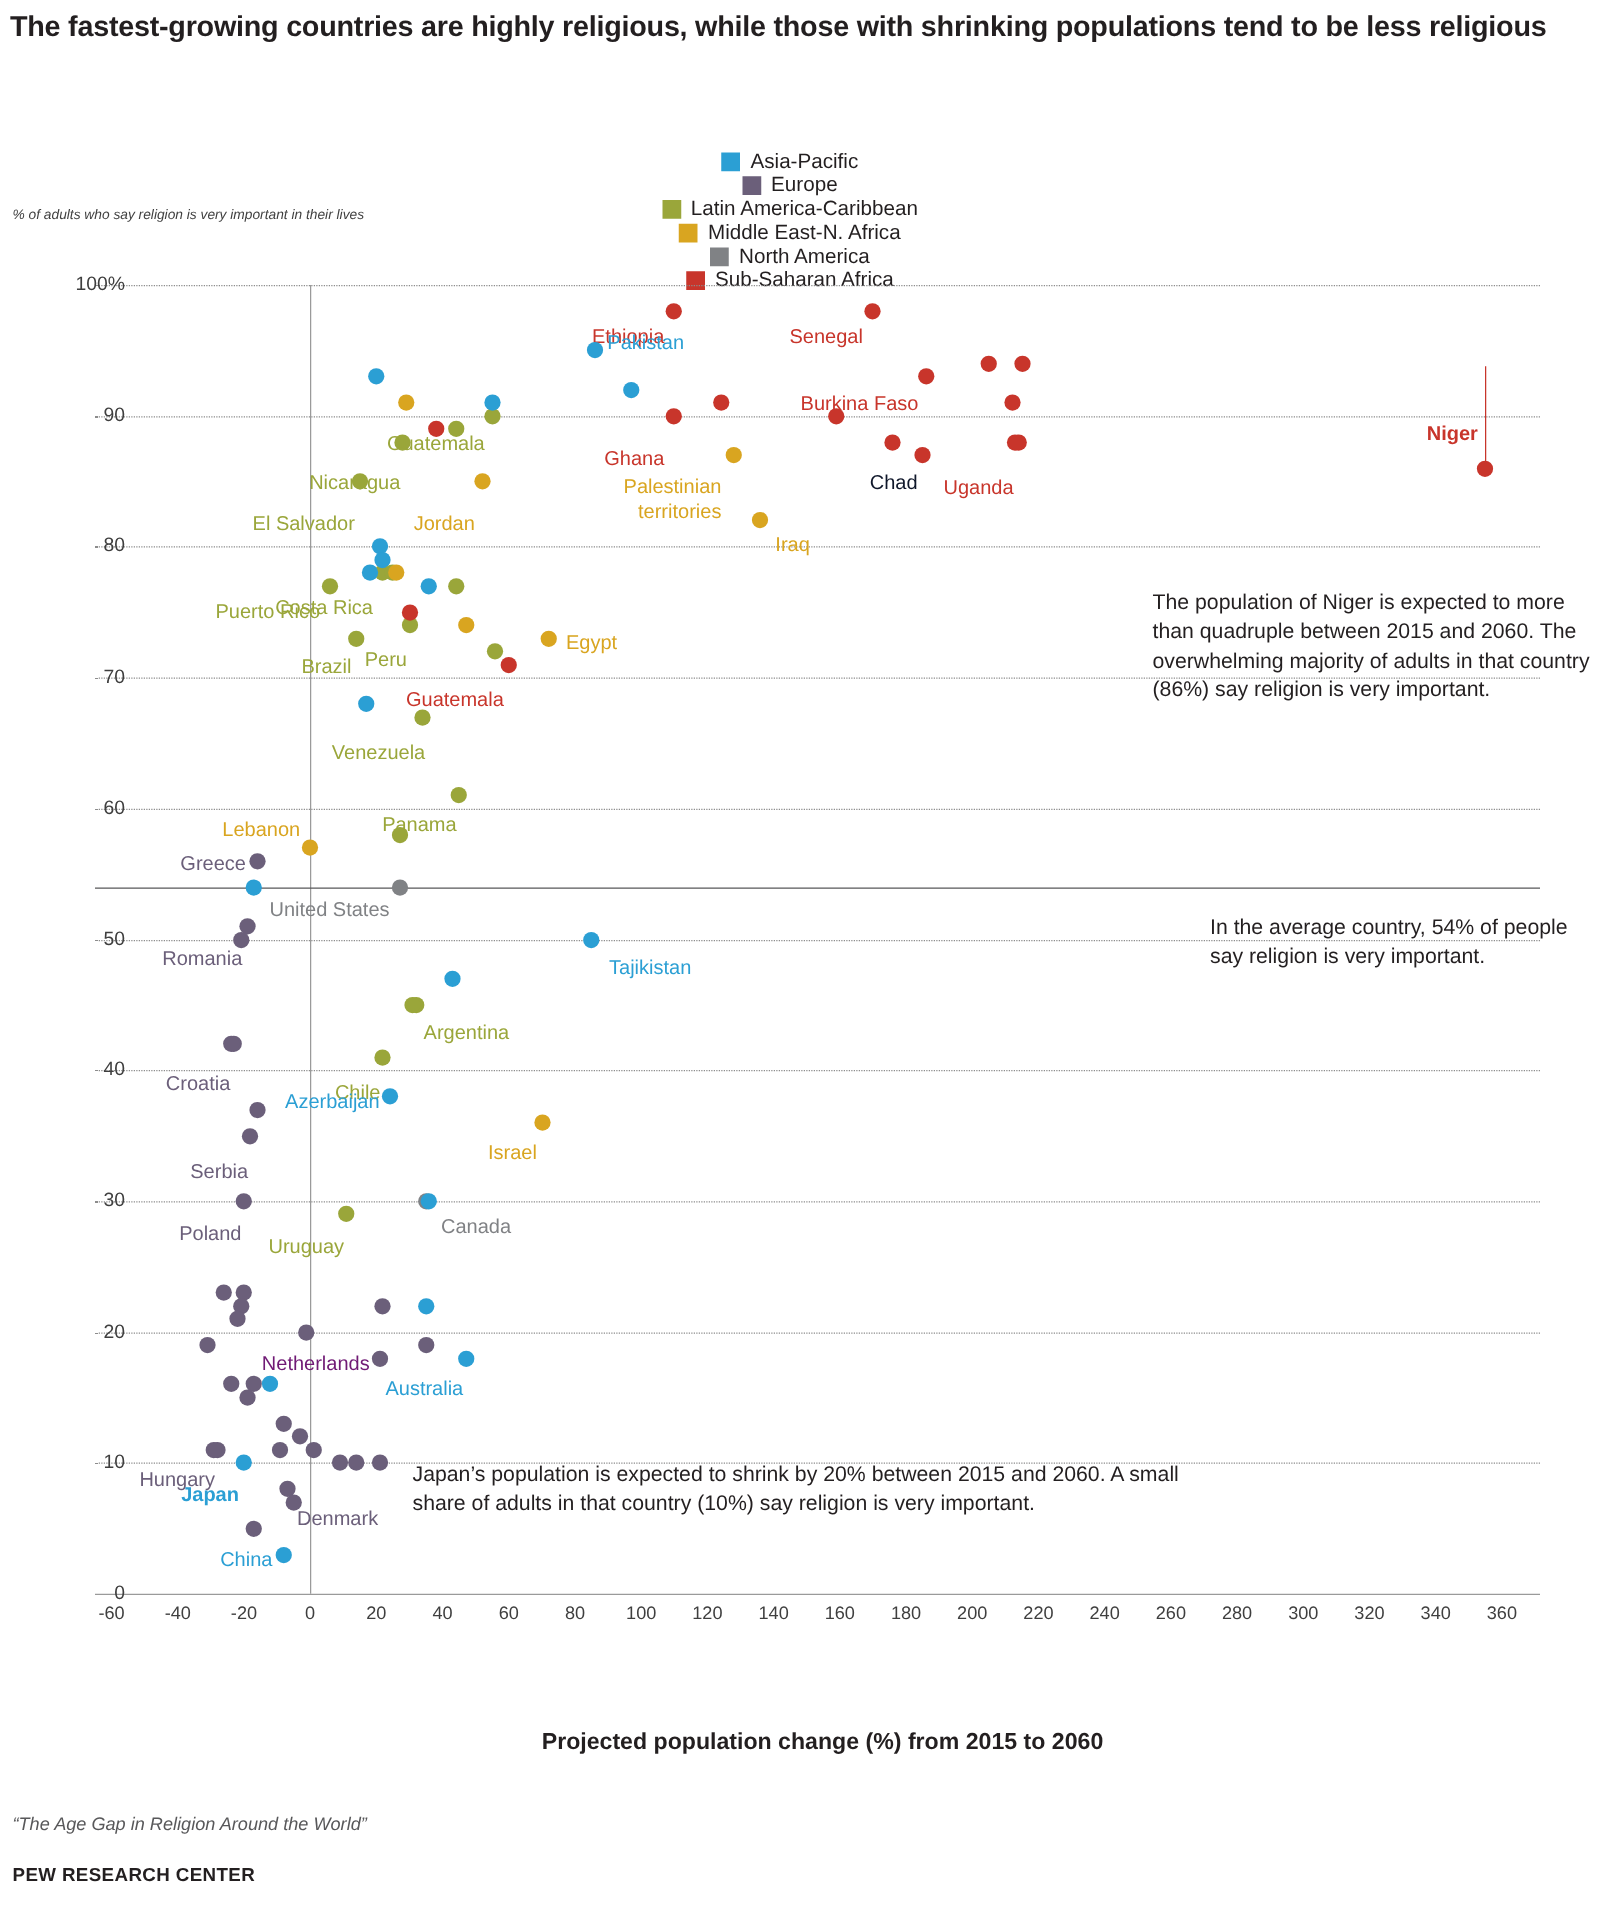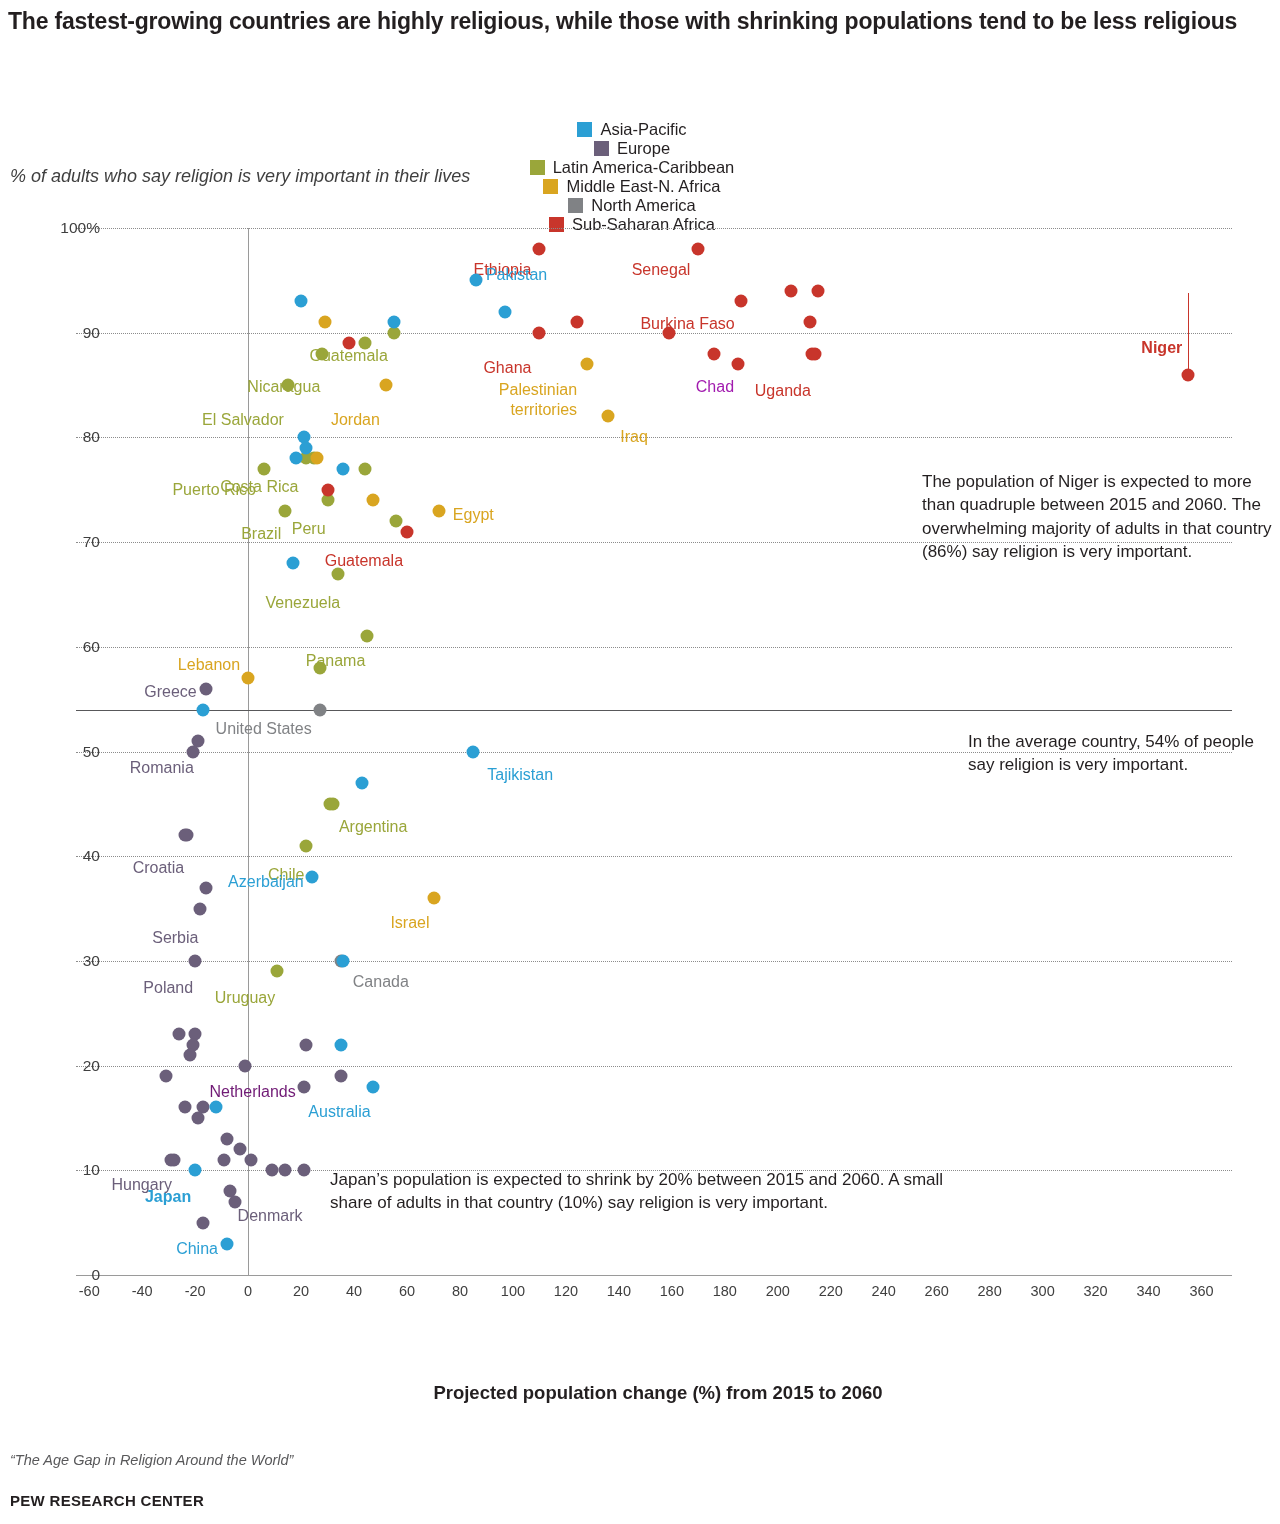--- a/index.html
+++ b/index.html
@@ -26,21 +26,21 @@
     display:flex;flex-direction:column;align-items:center;
     font-size:16.5px;
   }
   .legend-item{display:flex;align-items:center;margin-right:26px;white-space:nowrap;}
   .legend-swatch{width:15px;height:15px;margin-right:8px;display:inline-block;}
   .legend-label{font-size:16.5px;color:#231f20;}
 
   
   #ylabel{
     position:absolute;left:10px;top:166px;
-    font-style:italic;font-size:18px;color:#3f3f3f;
+    font-style:italic;font-size:11px;color:#3f3f3f;
   }
 
   
   #plot{
     position:absolute;
     left:48px; top:222px;
     width:1184px; height:1095px;
   }
   .gridline{
     position:absolute;left:28px;right:0;height:0;
@@ -178,21 +178,21 @@
       <div class="stem" style="left: 1140.28px; top: 70.58px; height: 78px;"></div>
       <div class="dot" title="Ethiopia" style="left: 491.448px; top: 26.94px; background: rgb(200, 53, 43);"></div>
       <div class="plabel" style="color: rgb(200, 53, 43); top: 38.94px; left: 0px; width: 483.448px; text-align: right;">Ethiopia</div>
       <div class="dot" title="Senegal" style="left: 650.345px; top: 26.94px; background: rgb(200, 53, 43);"></div>
       <div class="plabel" style="color: rgb(200, 53, 43); top: 38.94px; left: 0px; width: 642.345px; text-align: right;">Senegal</div>
       <div class="dot" title="Burkina Faso" style="left: 692.717px; top: 79.29px; background: rgb(200, 53, 43);"></div>
       <div class="plabel" style="color: rgb(200, 53, 43); top: 93.29px; left: 0px; width: 686.717px; text-align: right;">Burkina Faso</div>
       <div class="dot" title="Uganda" style="left: 766.869px; top: 131.64px; background: rgb(200, 53, 43);"></div>
       <div class="plabel" style="color: rgb(200, 53, 43); top: 159.64px; left: 0px; width: 762.869px; text-align: right;">Uganda</div>
       <div class="dot" title="Chad" style="left: 690.069px; top: 142.11px; background: rgb(200, 53, 43);"></div>
-      <div class="plabel" style="color: #a21caf; top: 156.11px; left: 0px; width: 686.069px; text-align: right;">Chad</div>
+      <div class="plabel" style="color: #0f172a; top: 156.11px; left: 0px; width: 686.069px; text-align: right;">Chad</div>
       <div class="dot" title="Ghana" style="left: 491.448px; top: 110.7px; background: rgb(200, 53, 43);"></div>
       <div class="plabel" style="color: rgb(200, 53, 43); top: 136.7px; left: 0px; width: 483.448px; text-align: right;">Ghana</div>
       <div class="dot" title="Pakistan" style="left: 427.89px; top: 58.35px; background: rgb(43, 159, 212);"></div>
       <div class="plabel" style="color: rgb(43, 159, 212); top: 44.35px; left: 437.89px; text-align: left;">Pakistan</div>
       <div class="dot" title="Nicaragua" style="left: 274.29px; top: 131.64px; background: rgb(154, 166, 58);"></div>
       <div class="plabel" style="color: rgb(154, 166, 58); top: 155.64px; left: 0px; width: 272.29px; text-align: right;">Nicaragua</div>
       <div class="dot" title="El Salvador" style="left: 239.862px; top: 163.05px; background: rgb(154, 166, 58);"></div>
       <div class="plabel" style="color: rgb(154, 166, 58); top: 189.05px; left: 0px; width: 235.862px; text-align: right;">El Salvador</div>
       <div class="dot" title="Guatemala" style="left: 345.793px; top: 110.7px; background: rgb(154, 166, 58);"></div>
       <div class="plabel" style="color: rgb(154, 166, 58); top: 124.7px; left: 0px; width: 339.793px; text-align: right;">Guatemala</div>

